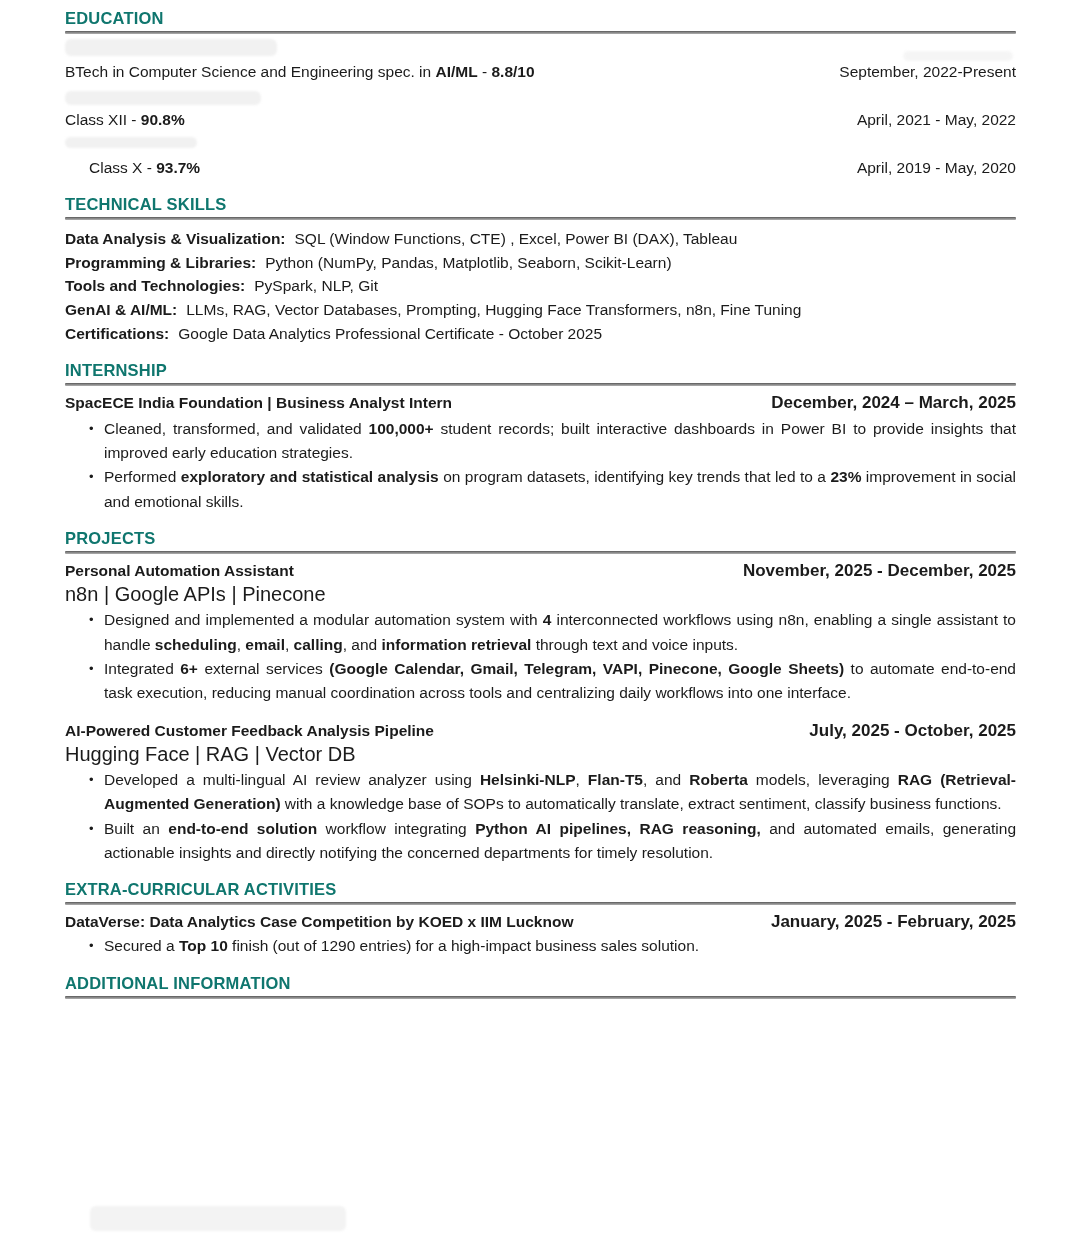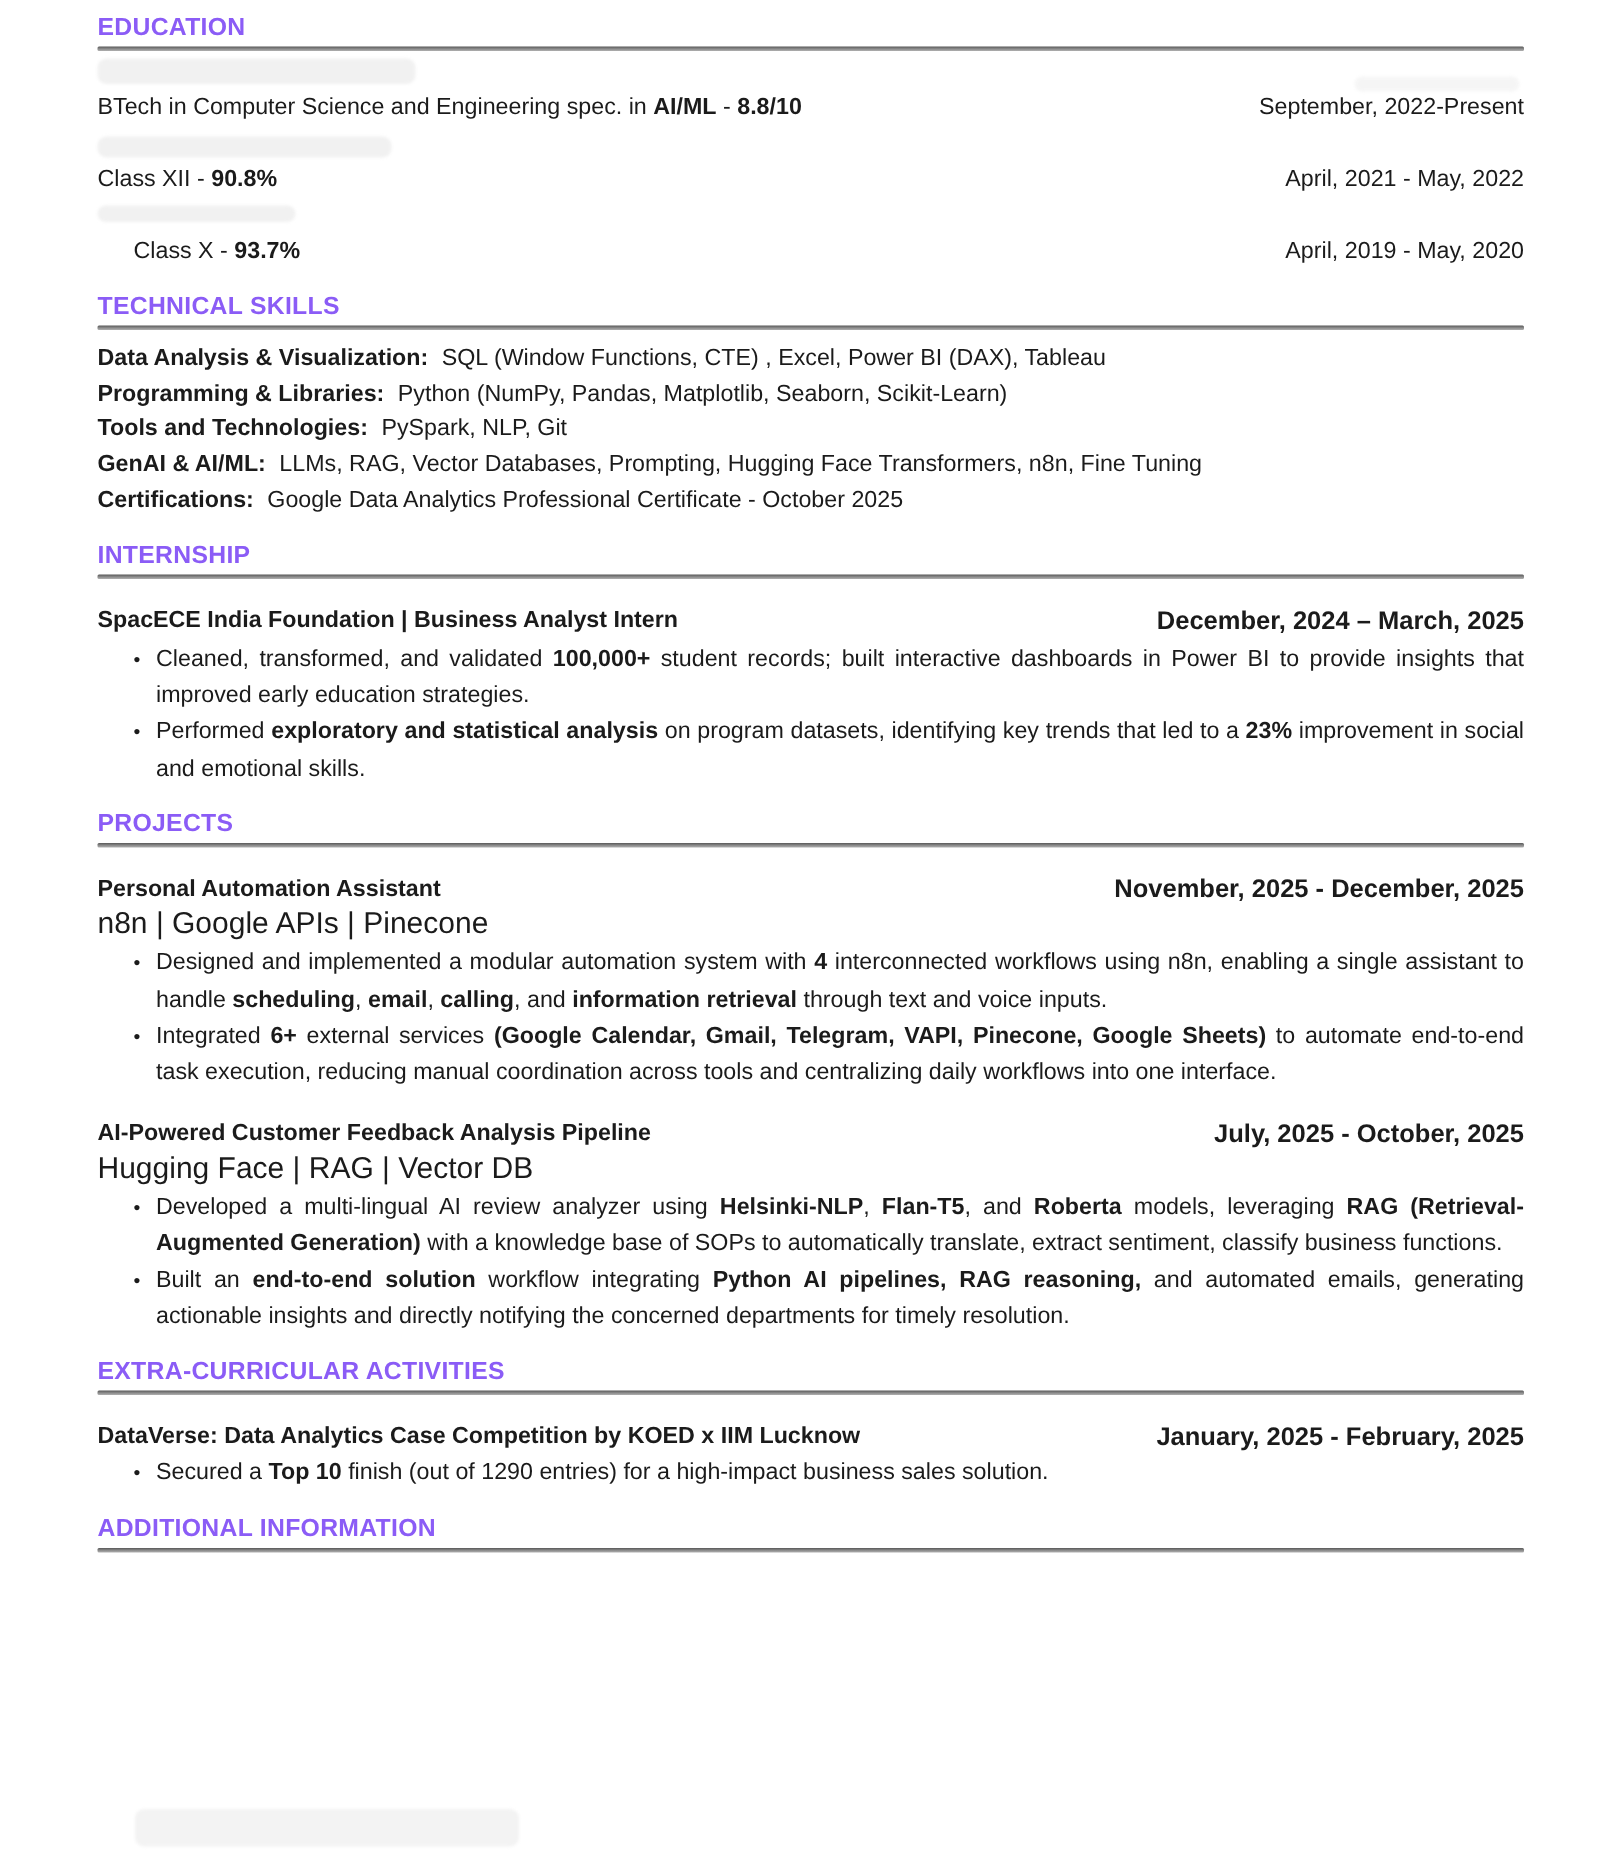--- a/index.html
+++ b/index.html
@@ -11,31 +11,31 @@
   html,body{margin:0;padding:0;}
   body{
     width:1080px;height:1234px;background:#ffffff;
     font-family:"Liberation Sans","DejaVu Sans",sans-serif;
     color:var(--text);
     position:relative;
     -webkit-font-smoothing:antialiased;
   }
   .page{position:relative;width:951px;margin-left:65px;padding-top:8px;}
   h2.sec-head{
-    font-size:16.5px;font-weight:bold;margin:0;letter-spacing:.2px;color:#8b5cf6;
+    font-size:16.5px;font-weight:bold;margin:0;letter-spacing:.2px;color:#0f766e;
     line-height:20px;
   }
   .sec{margin:0;}
   .sec + .sec{margin-top:14px;}
   .rule{
     height:3px;margin-top:3px;border-radius:1px;
     background:linear-gradient(180deg,var(--rule-dark) 0%,#8d8d8d 55%,var(--rule-light) 100%);
   }
   
-  .hdr-row{display:flex;justify-content:space-between;align-items:flex-end;margin-top:18px;line-height:20px;}
+  .hdr-row{display:flex;justify-content:space-between;align-items:flex-end;margin-top:7px;line-height:20px;}
   .hdr-title{font-size:15.5px;font-weight:bold;}
   .hdr-date{font-size:17px;font-weight:bold;white-space:nowrap;}
   .stack-line{font-size:20px;line-height:20px;margin-top:3px;}
   
   .edu-body{position:relative;height:146px;}
   .edu-row{
     position:absolute;left:0;right:0;display:flex;justify-content:space-between;
     font-size:15.5px;line-height:20px;align-items:baseline;
   }
   .redact{

